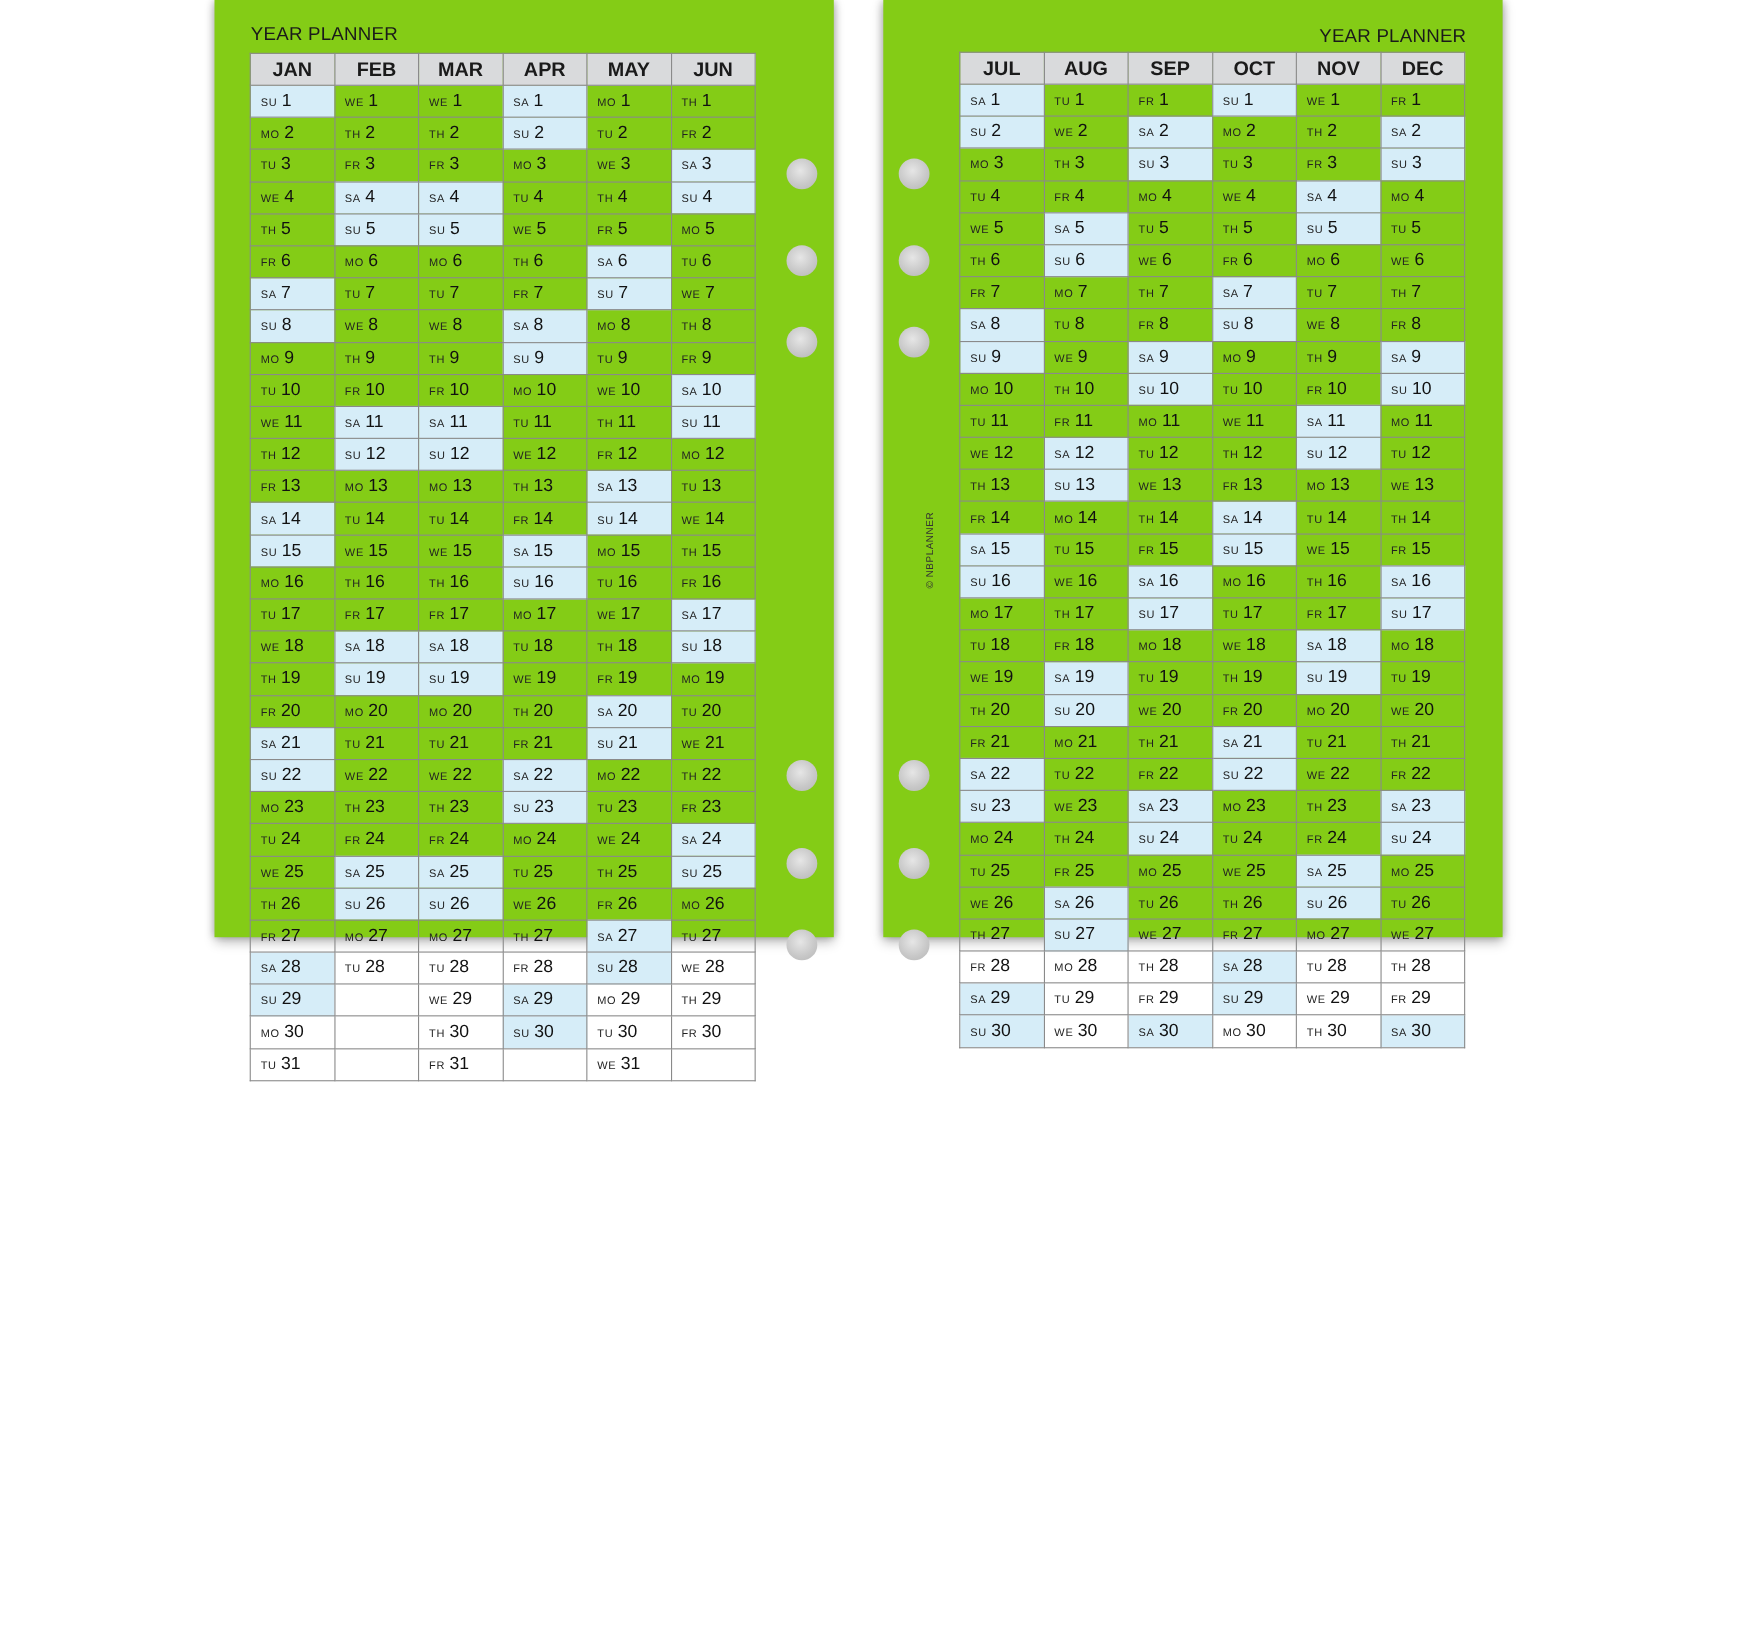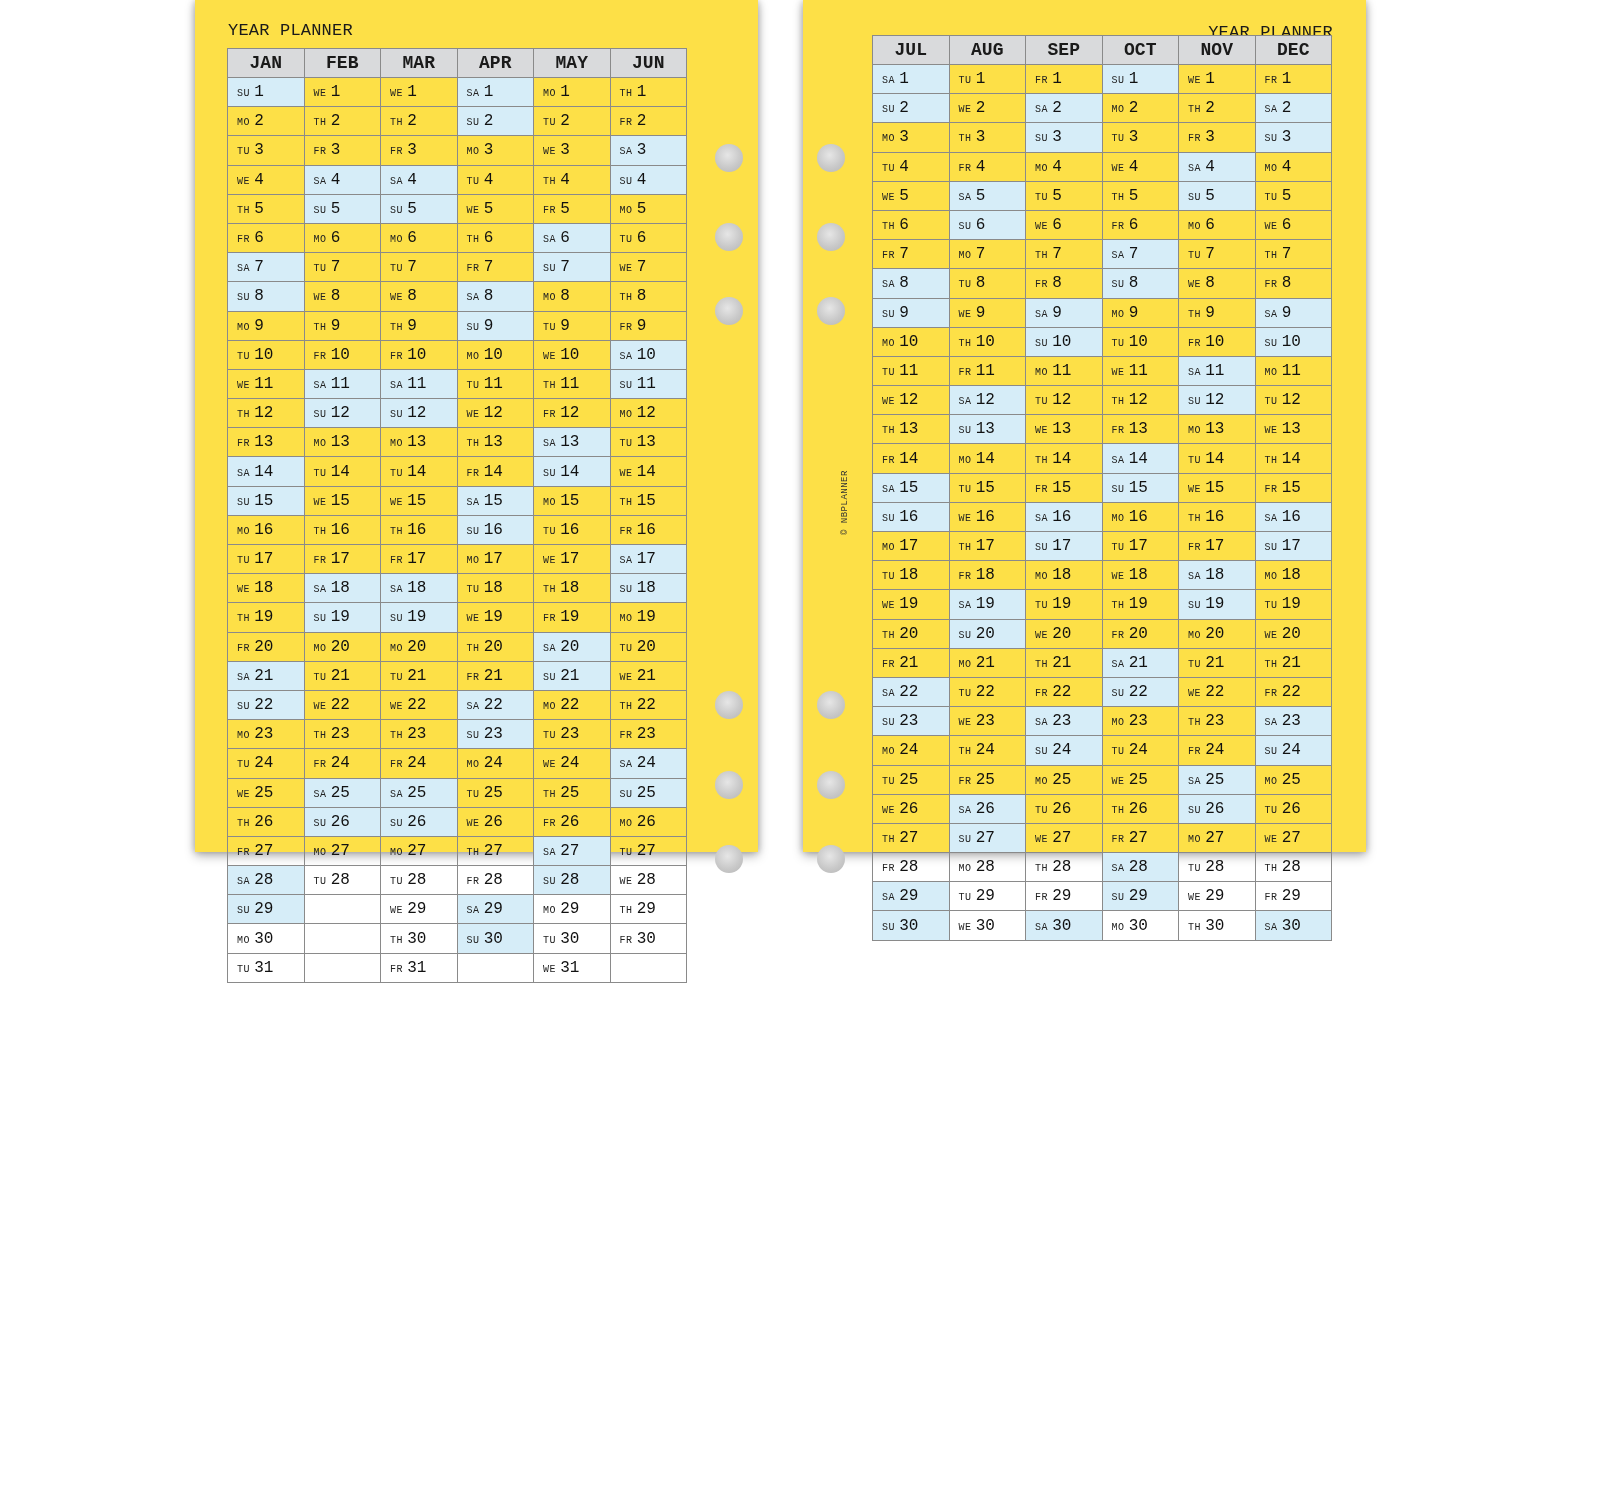--- a/index.html
+++ b/index.html
@@ -1,25 +1,25 @@
 <!DOCTYPE html>
 <html><head>
 <meta charset="utf-8">
 <style>
   html, body { margin:0; padding:0; background:#ffffff; }
   body { width:1600px; height:1493px; position:relative; overflow:hidden; font-family:"Liberation Sans", sans-serif; }
-  .page { position:absolute; top:0; width:563px; height:852px; background:#fde047; box-shadow: 0 4px 10px rgba(0,0,0,0.28), 2px 0 6px rgba(0,0,0,0.12), -2px 0 6px rgba(0,0,0,0.12); font-family: Liberation Mono, monospace; }
+  .page { position:absolute; top:0; width:563px; height:852px; background:#84cc16; box-shadow: 0 4px 10px rgba(0,0,0,0.28), 2px 0 6px rgba(0,0,0,0.12), -2px 0 6px rgba(0,0,0,0.12); }
   #page-left { left:195px; }
   #page-right { left:803px; }
   .title { position:absolute; font-size:17px; color:#1a1a1a; letter-spacing:0.2px; }
   #page-left .title { left:33px; top:21px; }
   #page-right .title { right:33px; top:23px; }
   table.cal { position:absolute; border-collapse:collapse; table-layout:fixed; width:460px; }
   #page-left table.cal { left:32px; top:48px; }
-  #page-right table.cal { left:69px; top:35px; }
+  #page-right table.cal { left:69px; top:47px; }
   table.cal th { background:#d9dadc; height:28px; font-size:18px; font-weight:bold; color:#1a1a1a; border:1px solid #8a8a8a; text-align:center; padding:0; }
   table.cal td { height:28.2px; border:1px solid #8a8a8a; padding:0 0 0 9px; font-size:16px; color:#111; white-space:nowrap; }
   table.cal td.we { background:#d6edf8; }
   .dow { font-size:10px; letter-spacing:0.6px; margin-right:4px; color:#222; }
   .hole { position:absolute; width:28px; height:28px; border-radius:50%; background: radial-gradient(circle at 45% 40%, #e6e6e6 0%, #c9c9c9 55%, #b5b5b5 100%); }
   .copyright { position:absolute; left:46px; top:470px; font-size:9px; color:#333; transform:rotate(-90deg); transform-origin:left top; white-space:nowrap; letter-spacing:0.5px; top:535px; left:37px; }
 </style>
 </head>
 <body>
 

